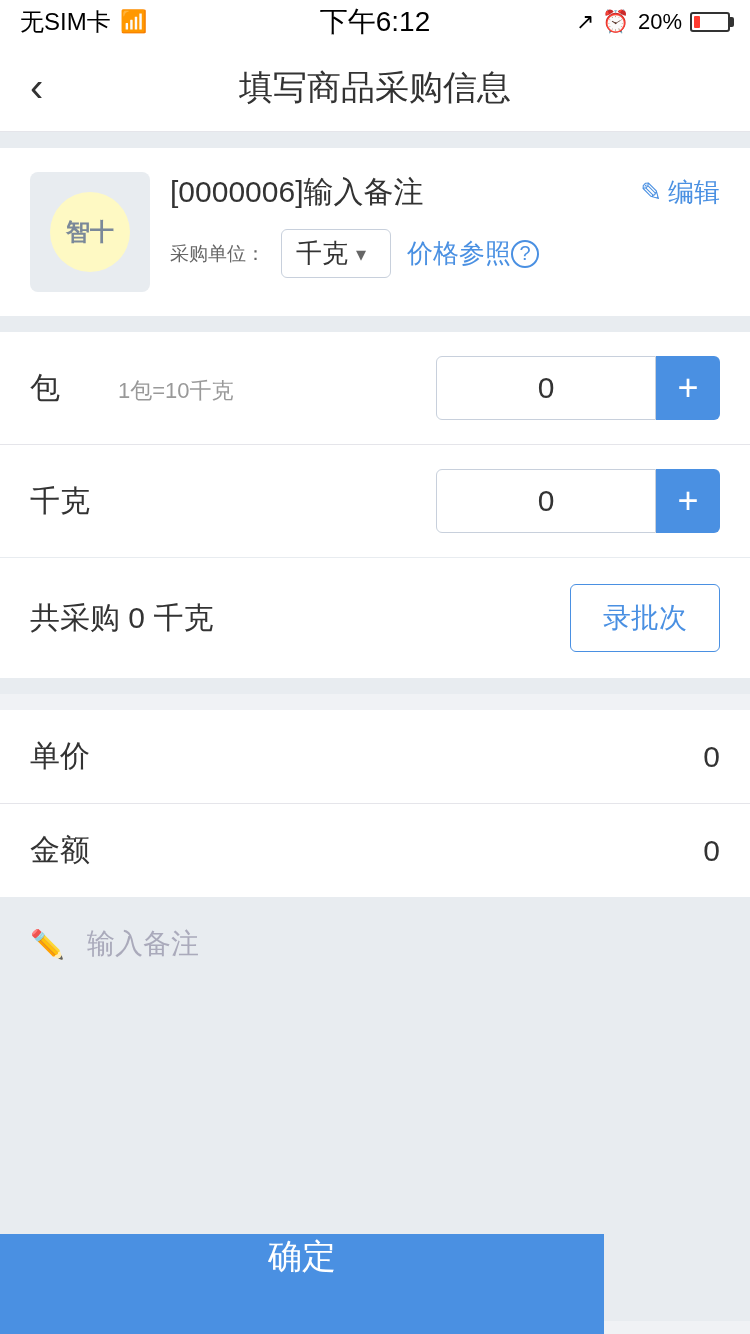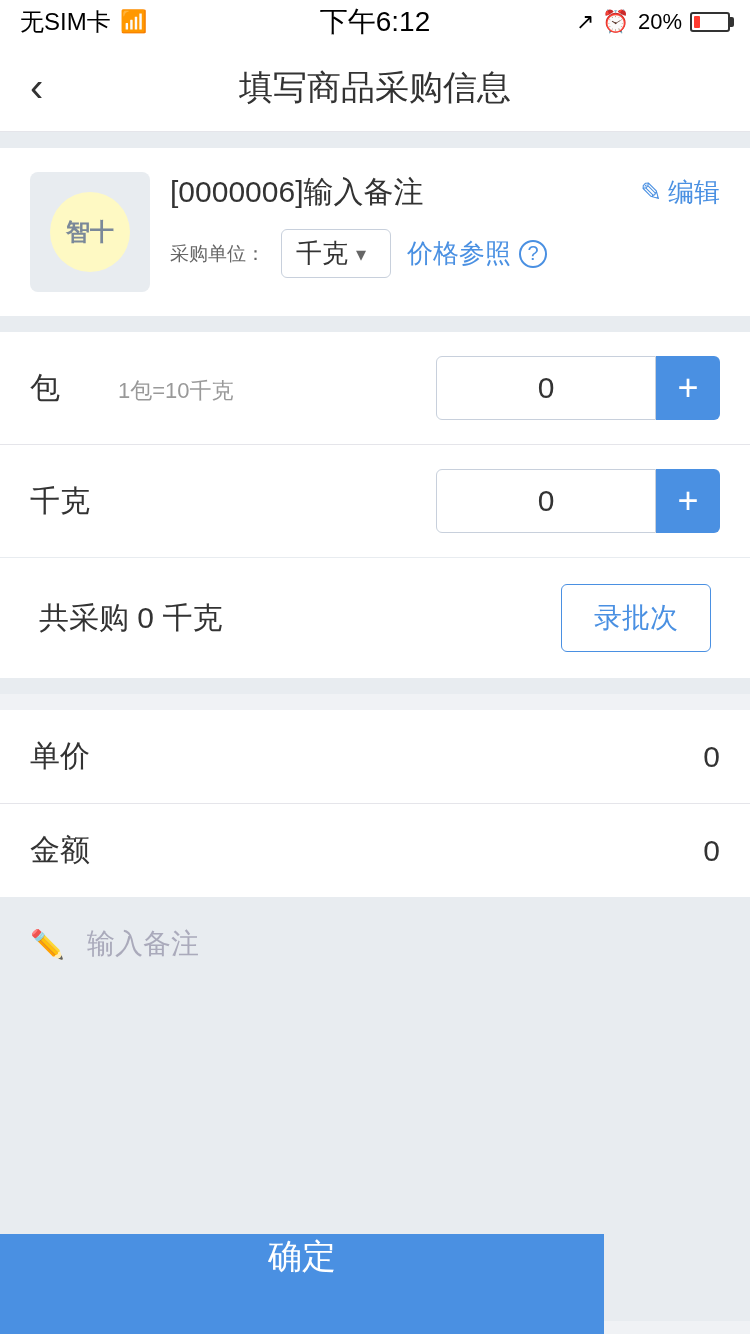--- a/index.html
+++ b/index.html
@@ -138,21 +138,20 @@
       display: flex;
       align-items: center;
       gap: 8px;
     }
     .unit-select-arrow { font-size: 20px; color: #666; }
     .price-ref {
       color: #4a90e2;
       font-size: 26px;
       display: flex;
       align-items: center;
-      gap: 8px;
     }
 
     
     .input-section {
       background: #fff;
       margin-top: 0;
     }
     .input-row {
       display: flex;
       align-items: center;
@@ -212,21 +211,21 @@
 
     
     .summary-section {
       background: #fff;
       margin-top: 0;
     }
     .summary-row {
       display: flex;
       align-items: center;
       justify-content: space-between;
-      padding: 26px 39px;
+      padding: 26px 30px;
     }
     .summary-label {
       font-size: 30px;
       color: #333;
     }
     .record-btn {
       border: 1px solid #4a90e2;
       color: #4a90e2;
       background: #fff;
       border-radius: 6px;

